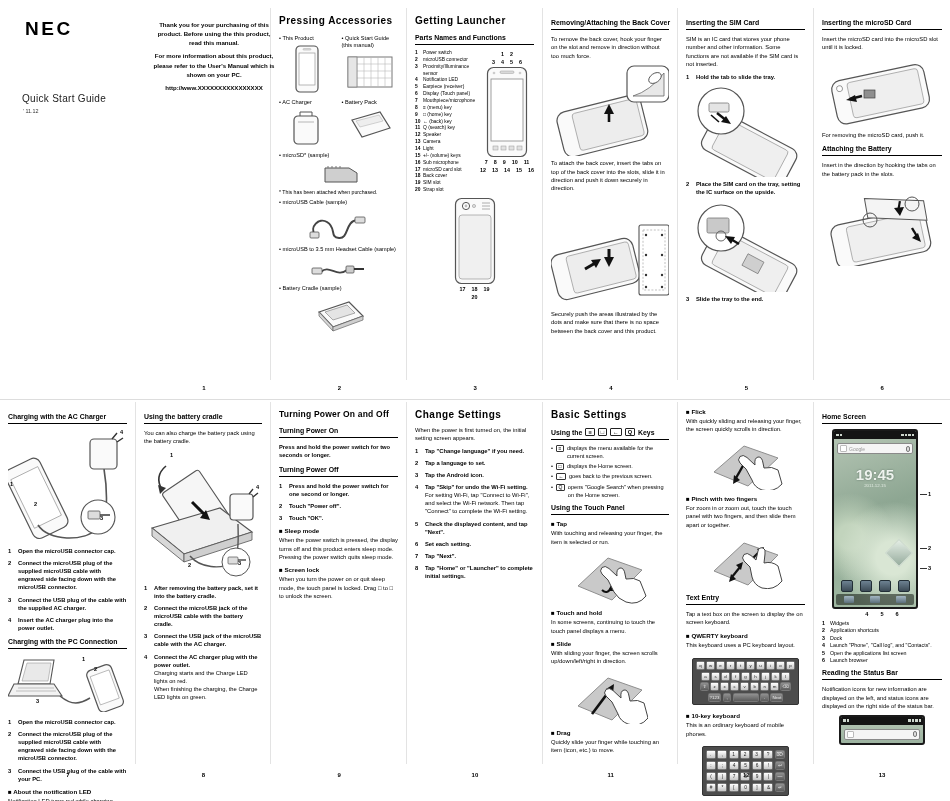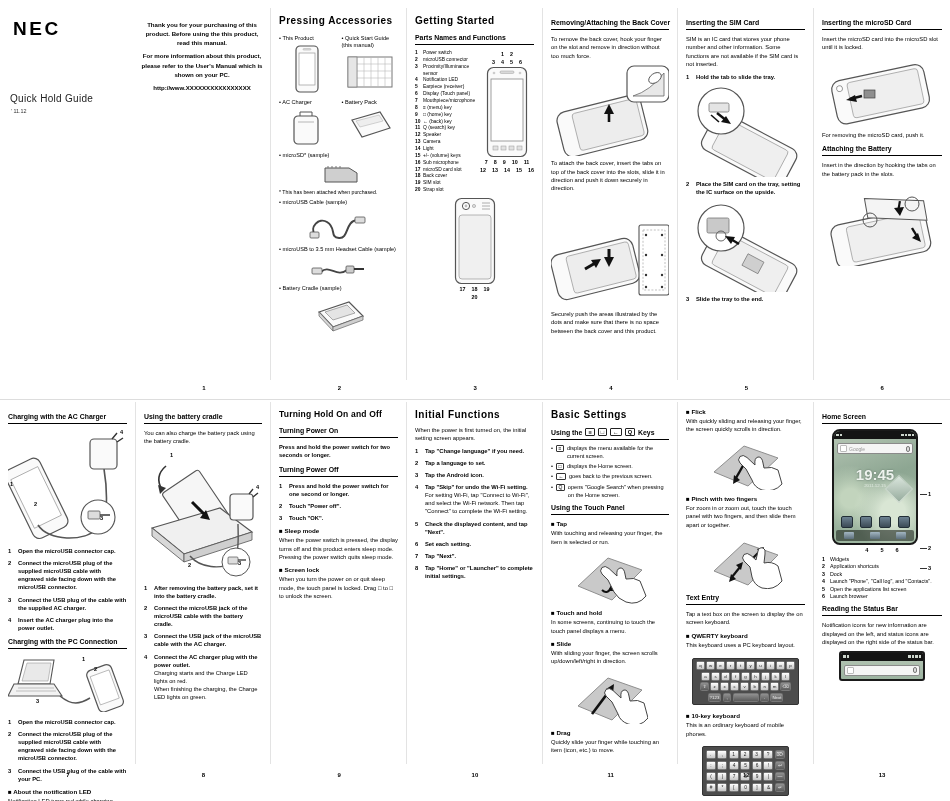--- a/index.html
+++ b/index.html
@@ -57,21 +57,21 @@
 
 .nec{position:absolute;left:13px;top:10px;font-size:19px;font-weight:bold;letter-spacing:2.5px}
 .thanks{position:absolute;left:140px;top:12px;width:124px;text-align:center}
 .tb{font-size:6.1px;font-weight:bold;line-height:1.5;margin-bottom:4px}
 .qsg{position:absolute;left:10px;top:85px;font-size:10px;letter-spacing:.3px;color:#222}
 .ed{position:absolute;left:11px;top:100px;font-size:5.4px;color:#333}
 
 .pn-row{position:absolute;display:flex}
 .pnum{width:135.7px;text-align:center;font-size:6px;font-weight:bold}
 
-.shot{width:86px;height:116px;border:2px solid #1a1a1a;border-radius:8px;overflow:hidden;position:relative;
+.shot{width:86px;height:180px;border:2px solid #1a1a1a;border-radius:3px;overflow:hidden;position:relative;
  background:radial-gradient(circle at 72% 72%,#d9e6d4 0 12%,transparent 40%),radial-gradient(circle at 20% 60%,#c2d4bd 0 10%,transparent 35%),linear-gradient(160deg,#b7c7b6,#8da692 45%,#a4bda6)}
 .sbar{height:8px;background:#141414;display:flex;align-items:center;justify-content:space-between;padding:0 2px}
 .si{display:flex;gap:1px}
 .si i{display:block;width:2.5px;height:2.5px;background:#cdd6cd}
 .gbar{margin:4px 3px 0;background:#f5f5f5;border:1px solid #8a8a8a;border-radius:2px;height:11px;display:flex;align-items:center;gap:2px;padding:0 2px}
 .glogo{width:7px;height:7px;background:#fff;border:.6px solid #bbb;border-radius:1px}
 .gtext{font-size:5px;color:#9a9a9a}
 .mic{margin-left:auto;width:4px;height:6px;border:.8px solid #777;border-radius:2px;background:#ddd}
 .clock{font-size:15px;color:#eef3ee;text-align:center;margin-top:12px;font-weight:bold;text-shadow:0 0 2px #5c6f63}
 .cdate{font-size:4.4px;color:#e2eae2;text-align:center}
@@ -96,28 +96,28 @@
 <div class="vline vl-top" style="left:542px"></div>
 <div class="vline vl-top" style="left:677px"></div>
 <div class="vline vl-top" style="left:813px"></div>
 <div class="vline vl-bot" style="left:135px"></div>
 <div class="vline vl-bot" style="left:270px"></div>
 <div class="vline vl-bot" style="left:406px"></div>
 <div class="vline vl-bot" style="left:542px"></div>
 <div class="vline vl-bot" style="left:677px"></div>
 <div class="vline vl-bot" style="left:813px"></div>
 
-<div class="panel row-top" style="left:0;width:270px">
+<div class="panel row-top" style="left:12px;width:270px">
   <div class="nec">NEC</div>
   <div class="thanks">
     <p class="tb">Thank you for your purchasing of this product. Before using the this product, read this manual.</p>
     <p class="tb">For more information about this product, please refer to the User's Manual which is shown on your PC.</p>
     <p class="tb">http://www.XXXXXXXXXXXXXXXX</p>
   </div>
-  <div class="qsg">Quick Hold Guide</div>
+  <div class="qsg">Quick Start Guide</div>
   <div class="ed">' 11.12</div>
 </div>
 
 <div class="panel row-top" style="left:271px;width:135px">
   <div class="h1">Pressing Accessories</div>
   <div class="acc2">
     <div>
       <span class="al">This Product</span>
       <div class="fig">
         <svg width="24" height="48">
@@ -195,21 +195,21 @@
           <polygon points="8,16 38,6 52,20 22,31" class="ol"></polygon>
           <polygon points="14,16 36,9 44,17 22,24" fill="#e4e4e4" stroke="#888" stroke-width=".7"></polygon>
           <polygon points="8,16 22,31 22,35 8,20" fill="#d6d6d6" stroke="#666" stroke-width=".7"></polygon>
           <polygon points="22,31 52,20 52,24 22,35" fill="#cfcfcf" stroke="#666" stroke-width=".7"></polygon>
         </svg>
     </div>
   </div>
 </div>
 
 <div class="panel row-top" style="left:407px;width:135px">
-  <div class="h1">Getting Started</div>
+  <div class="h1">Getting Launcher</div>
   <div class="h2">Parts Names and Functions</div>
   <div class="gs">
     <div class="gs-list">
 
     <div class="pt">
           <span class="pn">1</span>
           <span class="px">Power switch</span>
         </div>
         <div class="pt">
           <span class="pn">2</span>
@@ -599,21 +599,21 @@
       </div>
       <div class="step">
         <span class="n">4</span>
         <span><span>Connect the AC charger plug with the power outlet.</span><span class="sub">Charging starts and the Charge LED lights on red.
 When finishing the charging, the Charge LED lights on green.</span></span>
       </div>
     </div>
 </div>
 
 <div class="panel row-bot" style="left:271px;width:135px">
-  <div class="h1 tight">Turning Hold On and Off</div>
+  <div class="h1 tight">Turning Power On and Off</div>
   <div class="h2">Turning Power On</div>
   <p class="p" style="font-weight:bold">Press and hold the power switch for two seconds or longer.</p>
   <div class="h2">Turning Power Off</div>
   <div>
 
   <div class="step">
         <span class="n">1</span>
         <span><span>Press and hold the power switch for one second or longer.</span><span class="sub"></span></span>
       </div>
       <div class="step">
@@ -626,21 +626,21 @@
       </div>
     </div>
   <div class="h3">Sleep mode</div>
   <p class="p">When the power switch is pressed, the display turns off and this product enters sleep mode.
 Pressing the power switch quits sleep mode.</p>
   <div class="h3">Screen lock</div>
   <p class="p">When you turn the power on or quit sleep mode, the touch panel is locked. Drag □ to □ to unlock the screen.</p>
 </div>
 
 <div class="panel row-bot" style="left:407px;width:135px">
-  <div class="h1">Initial Functions</div>
+  <div class="h1">Change Settings</div>
   <p class="p">When the power is first turned on, the initial setting screen appears.</p>
   <div>
 
   <div class="step">
         <span class="n">1</span>
         <span><span>Tap "Change language" if you need.</span><span class="sub"></span></span>
       </div>
       <div class="step">
         <span class="n">2</span>
         <span><span>Tap a language to set.</span><span class="sub"></span></span>

